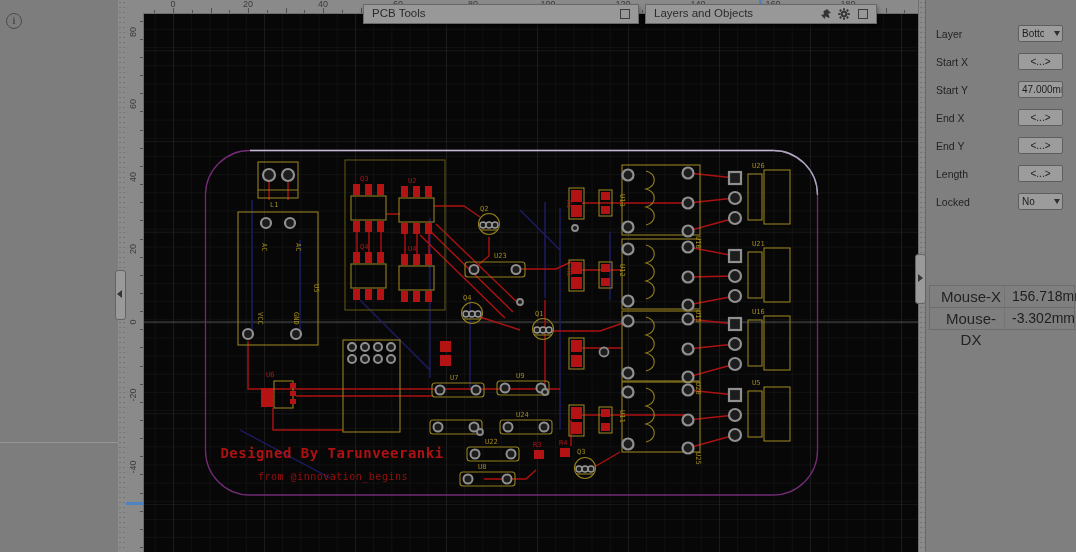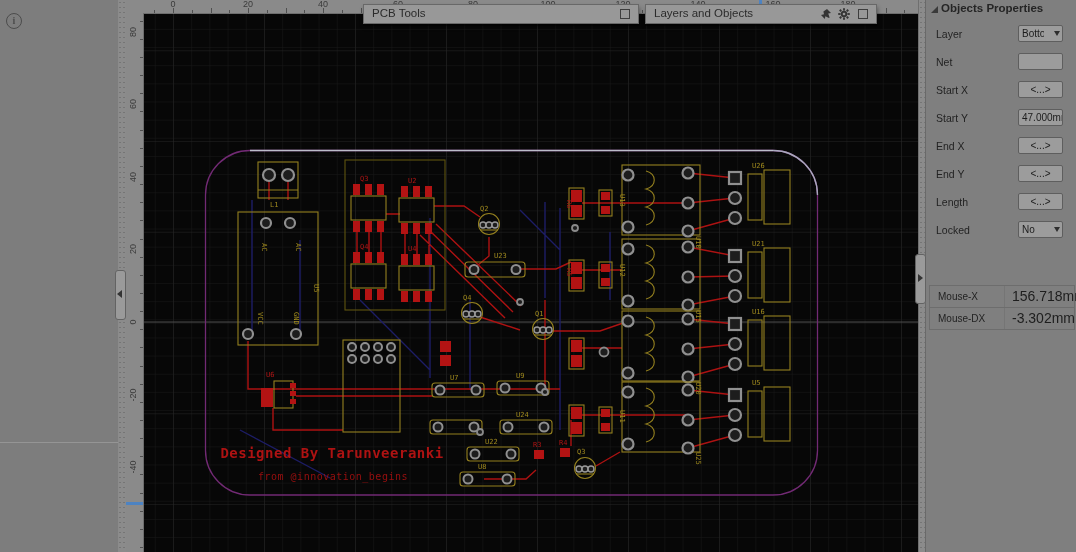--- a/index.html
+++ b/index.html
@@ -59,21 +59,21 @@
   .plabel{position:absolute;left:10px;top:8px;font-size:10.5px;color:#232323;}
   .pbox{position:absolute;right:14px;top:5px;width:37px;height:15px;background:#9c9c9c;
         border:1px solid #5e5e5e;border-radius:2px;font-size:10px;line-height:15px;color:#1c1c1c;
         overflow:hidden;white-space:nowrap;padding:0 3px;}
   .pbox.sel .pval{display:inline-block;max-width:22px;overflow:hidden;vertical-align:top;}
   .chev{position:absolute;right:2px;top:5px;width:0;height:0;border-left:3.5px solid transparent;
         border-right:3.5px solid transparent;border-top:5px solid #2e2e2e;}
   #mouseTable{position:absolute;left:3px;top:285px;width:144px;border:1px solid #6d6d6d;
               border-bottom:none;}
   .mrow{position:relative;height:21px;border-bottom:1px solid #6d6d6d;display:flex;}
-  .mlabel{flex:0 0 66px;padding-left:8px;font-size:10px;line-height:21px;color:#232323;}
+  .mlabel{flex:0 0 66px;padding-left:8px;font-size:15px;line-height:21px;color:#232323;text-align:center;}
   .mval{flex:1;border-left:1px solid #757575;padding-left:7px;font-size:14px;line-height:21px;color:#1e1e1e;}
   text{font-family:"DejaVu Sans Mono",monospace;}
 </style>
 </head>
 <body>
 
 <div id="app">
 
   <div id="leftPanel">
     <div id="infoIcon">i</div>
@@ -566,32 +566,24 @@
           <text x="696" y="452" font-size="7" fill="#a08a1e" transform="rotate(90 696 452)">U25</text>
           <text x="752" y="168" font-size="7" fill="#a08a1e">U26</text>
           <text x="752" y="246" font-size="7" fill="#a08a1e">U21</text>
           <text x="752" y="314" font-size="7" fill="#a08a1e">U16</text>
           <text x="752" y="385" font-size="7" fill="#a08a1e">U5</text>
         </g>
   </svg>
   </div>
 
   <div id="rightPanel">
-    <div id="propHeader">
-      <div id="propTri"></div>
-      <div id="propTitle">Objects Properties</div>
-    </div>
     <div id="propRows">
         <div class="prow">
           <span class="plabel">Layer</span>
           <div class="pbox sel" style="text-align: left;"><span class="pval">Bottom</span><span class="chev"></span></div>
-        </div>
-        <div class="prow">
-          <span class="plabel">Net</span>
-          <div class="pbox" style="text-align: left;"><span class="pval"></span></div>
         </div>
         <div class="prow">
           <span class="plabel">Start X</span>
           <div class="pbox" style="text-align: center;"><span class="pval">&lt;...&gt;</span></div>
         </div>
         <div class="prow">
           <span class="plabel">Start Y</span>
           <div class="pbox" style="text-align: left;"><span class="pval">47.000mm</span></div>
         </div>
         <div class="prow">

